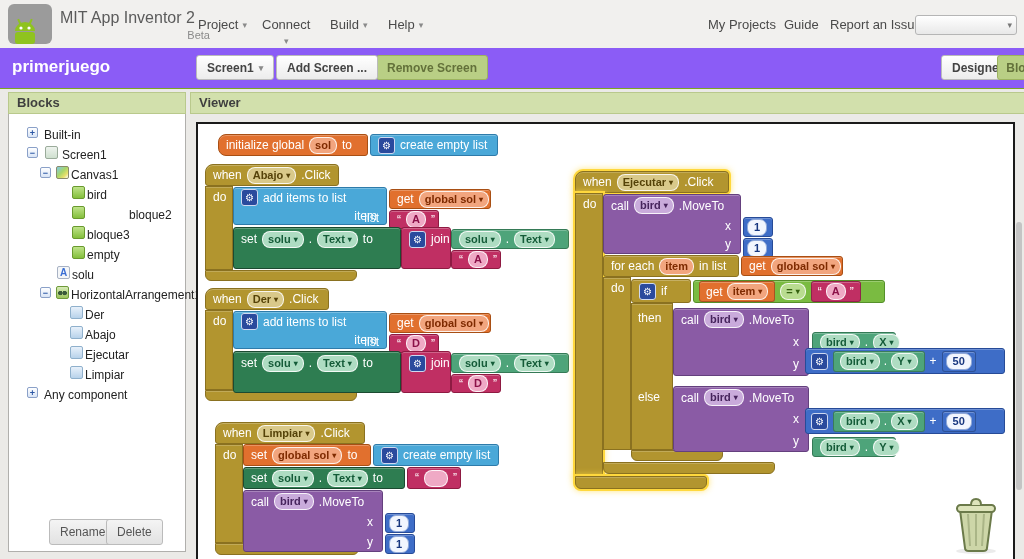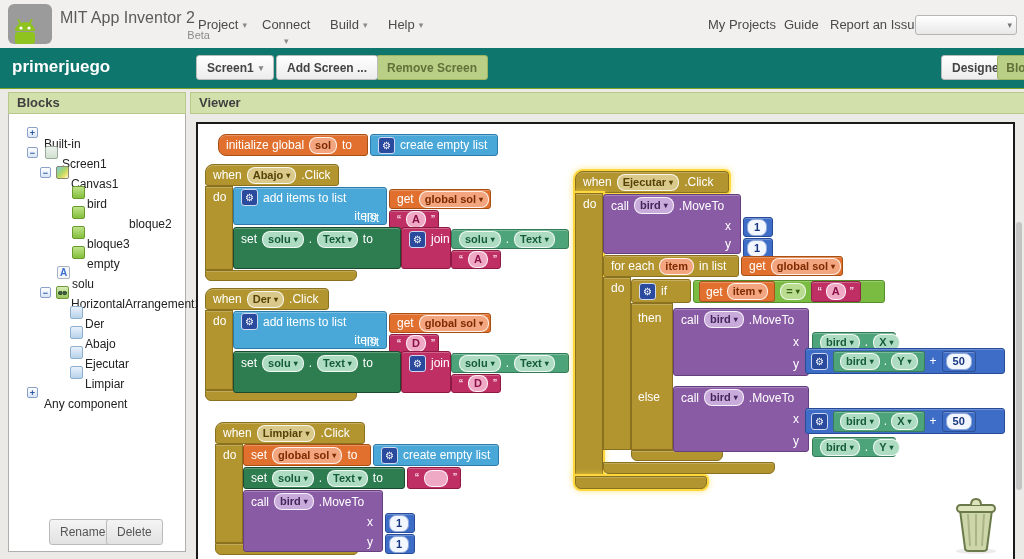--- a/index.html
+++ b/index.html
@@ -12,39 +12,39 @@
   .brand{position:absolute;left:60px;top:9px;width:150px;}
   .brand .t1{font-size:16px;color:#5b5b5b;}
   .brand .t2{font-size:11px;color:#8a8a8a;text-align:right;margin-top:2px;}
   .menu{position:absolute;top:17px;font-size:13px;color:#4a4a4a;cursor:default;display:flex;align-items:center;gap:4px;}
   .menucar{font-size:9px;color:#8a8a8a;}
   .hlink{position:absolute;top:17px;font-size:13px;color:#4a4a4a;}
   .langdd{position:absolute;left:915px;top:15px;width:100px;height:18px;background:linear-gradient(#fff,#e8e8e8);border:1px solid #b5b5b5;border-radius:3px;}
   .langdd .car{position:absolute;right:4px;top:4px;font-size:9px;color:#777;}
 
   
-  .greenbar{position:absolute;left:0;top:48px;width:1024px;height:40px;background:#0f766e;border-bottom:1px solid #7aa425;}
+  .greenbar{position:absolute;left:0;top:48px;width:1024px;height:40px;background:#8b5cf6;border-bottom:1px solid #7aa425;}
   .projname{position:absolute;left:12px;top:9px;font-size:17px;font-weight:bold;color:#fff;}
   .gbtn{position:absolute;top:7px;height:25px;background:linear-gradient(#fff,#ececec);border:1px solid #bbb;border-radius:3px;font-size:12px;font-weight:bold;color:#444;display:flex;align-items:center;justify-content:center;gap:5px;padding:0 10px;box-sizing:border-box;}
   .gbtn.dim{background:#b9cf85;border-color:#9cb35f;color:#63713a;}
 
   
   .panelhdr{position:absolute;height:22px;background:#d2e0ac;border:1px solid #b9c98c;box-sizing:border-box;font-size:13px;font-weight:bold;color:#3f3f3f;line-height:20px;padding-left:8px;}
   .sidebar{position:absolute;left:8px;top:92px;width:178px;height:460px;background:#fff;border:1px solid #b0afac;box-sizing:border-box;}
   .tree{position:absolute;left:0;top:30px;width:176px;}
   .trow{position:relative;height:20px;font-size:12px;color:#222;}
   .tg{position:absolute;top:4px;width:11px;height:11px;border:1px solid #8aa0c8;background:linear-gradient(#fff,#d8e4f6);border-radius:2px;color:#2b57a5;font-size:9px;font-weight:bold;line-height:10px;text-align:center;box-sizing:border-box;}
   .ti{position:absolute;top:3px;width:13px;height:13px;border-radius:2px;box-sizing:border-box;}
   .ti-screen{background:linear-gradient(#eef3ee,#cfe0cf);border:1px solid #9aab9a;}
   .ti-canvas{background:linear-gradient(135deg,#7ec9e8 0%,#a8d66a 45%,#e8e06a 75%,#ffffff 100%);border:1px solid #8a8a6a;}
   .ti-sprite{background:linear-gradient(#bfe38a,#84bf3c);border:1px solid #6a9a2e;}
   .ti-label{background:#f4f6f8;border:1px solid #a8b2c4;color:#3b6fd4;font-size:10px;font-weight:bold;line-height:11px;text-align:center;}
   .ti-arr{background:radial-gradient(circle at 30% 55%,#3a5a3a 2px,transparent 2.5px),radial-gradient(circle at 70% 55%,#3a5a3a 2px,transparent 2.5px),linear-gradient(#d8ecb8,#9cc45e);border:1px solid #6f9a3a;}
   .ti-btn{background:linear-gradient(#e8f1fb,#b8d2ea);border:1px solid #8fb0cc;}
-  .tlabel{position:absolute;top:14px;white-space:nowrap;}
+  .tlabel{position:absolute;top:5px;white-space:nowrap;}
   .sbtn{position:absolute;height:26px;background:linear-gradient(#f4f4f4,#e2e2e2);border:1px solid #bbb;border-radius:3px;font-size:12px;color:#555;display:flex;align-items:center;justify-content:center;padding:0 10px;box-sizing:border-box;}
 
   
   .canvas{position:absolute;left:196px;top:122px;width:819px;height:440px;background:#fff;border:2px solid #1a1a1a;box-sizing:border-box;overflow:hidden;}
   .vscroll{position:absolute;left:1016px;top:222px;width:6px;height:268px;background:#c4c4c4;border-radius:3px;}
 
   
   .b,.strip,.spine{position:absolute;box-sizing:border-box;}
   .b{font-size:12px;color:#fff;display:flex;align-items:center;gap:5px;padding:0 7px;border-radius:3px;border:1px solid rgba(0,0,0,.25);box-shadow:inset 0 1px 0 rgba(255,255,255,.25);white-space:nowrap;}
   .bcol{flex-direction:column;align-items:stretch;padding:0;gap:0;}

